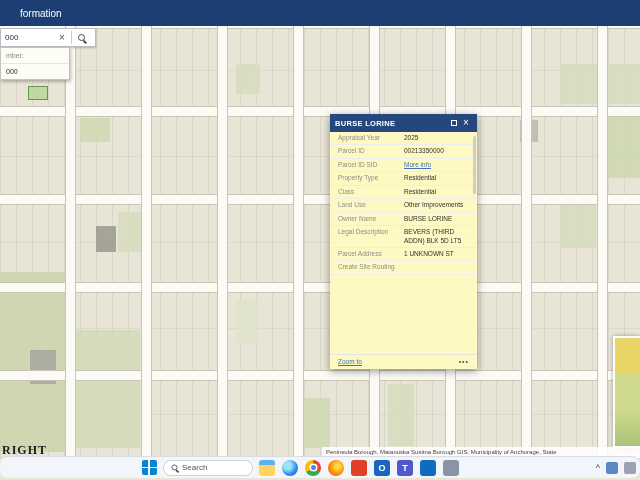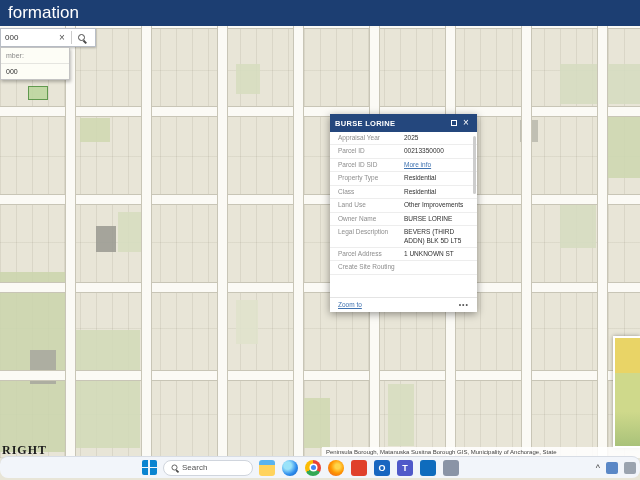--- a/index.html
+++ b/index.html
@@ -2,21 +2,21 @@
 <html><head>
 <meta charset="utf-8">
 <style>
   * { margin:0; padding:0; box-sizing:border-box; }
   html,body { width:640px; height:480px; overflow:hidden; font-family:"Liberation Sans", sans-serif; background:#000; }
   .screen { position:relative; width:640px; height:480px; background:#e8e5d7; overflow:hidden; }
 
   
   .appbar { position:absolute; top:0; left:0; width:640px; height:26px; background:#1c3e72; z-index:30;
             display:flex; align-items:center; }
-  .appbar .title { color:#fff; font-size:17px; font-weight:500; margin-left:8px; white-space:nowrap; }
+  .appbar .title { color:#fff; font-size:10px; font-weight:500; margin-left:20px; white-space:nowrap; }
 
   
   .map { position:absolute; top:26px; left:0; width:640px; height:432px; overflow:hidden;
          background:
            repeating-linear-gradient(90deg, rgba(120,115,95,.13) 0 1px, transparent 1px 16px),
            repeating-linear-gradient(0deg, rgba(120,115,95,.10) 0 1px, transparent 1px 43px),
            #e8e5d7; }
   .map::after { content:""; position:absolute; inset:0; z-index:2; pointer-events:none;
          background:
            repeating-linear-gradient(90deg, transparent 0 65px, #c8c5b6 65px 66px, #fbfaf5 66px 75px, #c8c5b6 75px 76px),
@@ -45,22 +45,22 @@
   .lens { width:7px; height:7px; border:1.5px solid #4a4a4a; border-radius:50%; position:relative; }
   .lens::after { content:""; position:absolute; width:4px; height:1.5px; background:#4a4a4a;
                  transform:rotate(45deg); right:-3px; bottom:-2px; }
   .suggest { position:absolute; top:47px; left:0; width:70px; z-index:20; background:#fdfdf6;
              border:1px solid #c3c3c3; box-shadow:1px 2px 3px rgba(0,0,0,.25); }
   .suggest .srow { padding:4px 5px; font-size:7px; border-bottom:1px solid #e5e5e0; color:#2d2d2d; cursor:pointer; }
   .suggest .srow:first-child { color:#8a8a8a; }
   .suggest .srow:last-child { border-bottom:none; }
 
   
-  .popup { position:absolute; left:330px; top:114px; width:147px; height:198px; z-index:10;
-           background:#ffffff; box-shadow:0 2px 8px rgba(0,0,0,.4); display:flex; flex-direction:column; }
+  .popup { position:absolute; left:330px; top:114px; width:147px; height:255px; z-index:10;
+           background:#fef9c3; box-shadow:0 2px 8px rgba(0,0,0,.4); display:flex; flex-direction:column; }
   .phead { height:18px; background:#24477d; display:flex; align-items:center; padding:0 5px; flex:none; }
   .phead .ptitle { color:#fff; font-size:7.5px; font-weight:bold; letter-spacing:.3px; flex:1;
                    white-space:nowrap; overflow:hidden; }
   .phicon { width:12px; height:12px; display:flex; align-items:center; justify-content:center; cursor:pointer; }
   .dock-sq { width:6px; height:6px; border:1px solid #fff; }
   .pclose { color:#fff; font-size:10px; line-height:10px; }
   .pbody { position:relative; flex:1; overflow:hidden; }
   .prow { display:flex; padding:2px 8px 2px 8px; border-bottom:1px solid #ededed; }
   .plabel { width:66px; flex:none; font-size:6.5px; color:#8d8d8d; line-height:1.3; padding-right:4px; }
   .pvalue { flex:1; font-size:6.5px; color:#303030; line-height:1.3; word-wrap:break-word; }

